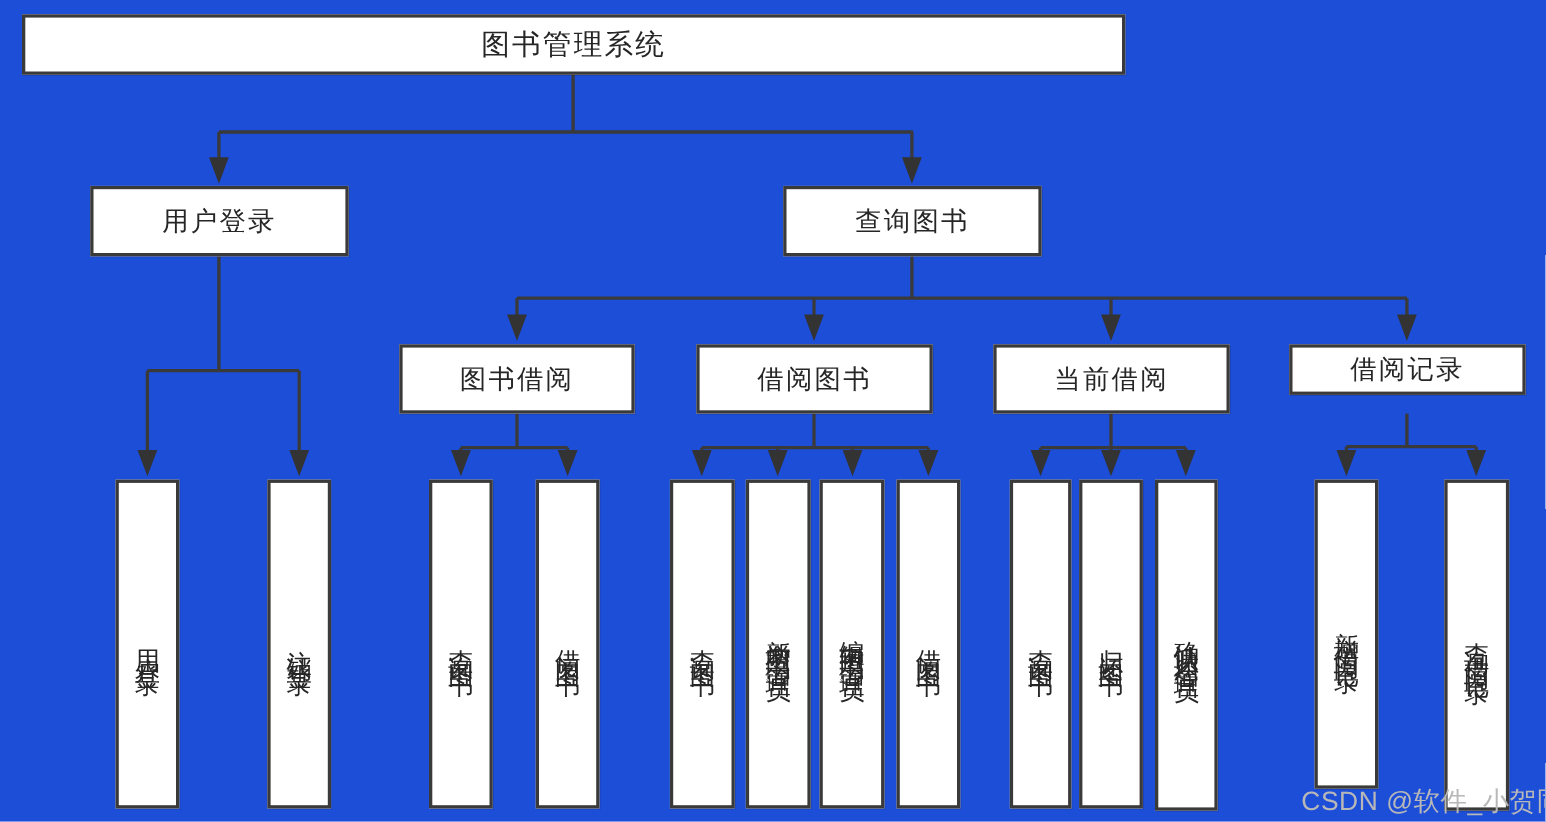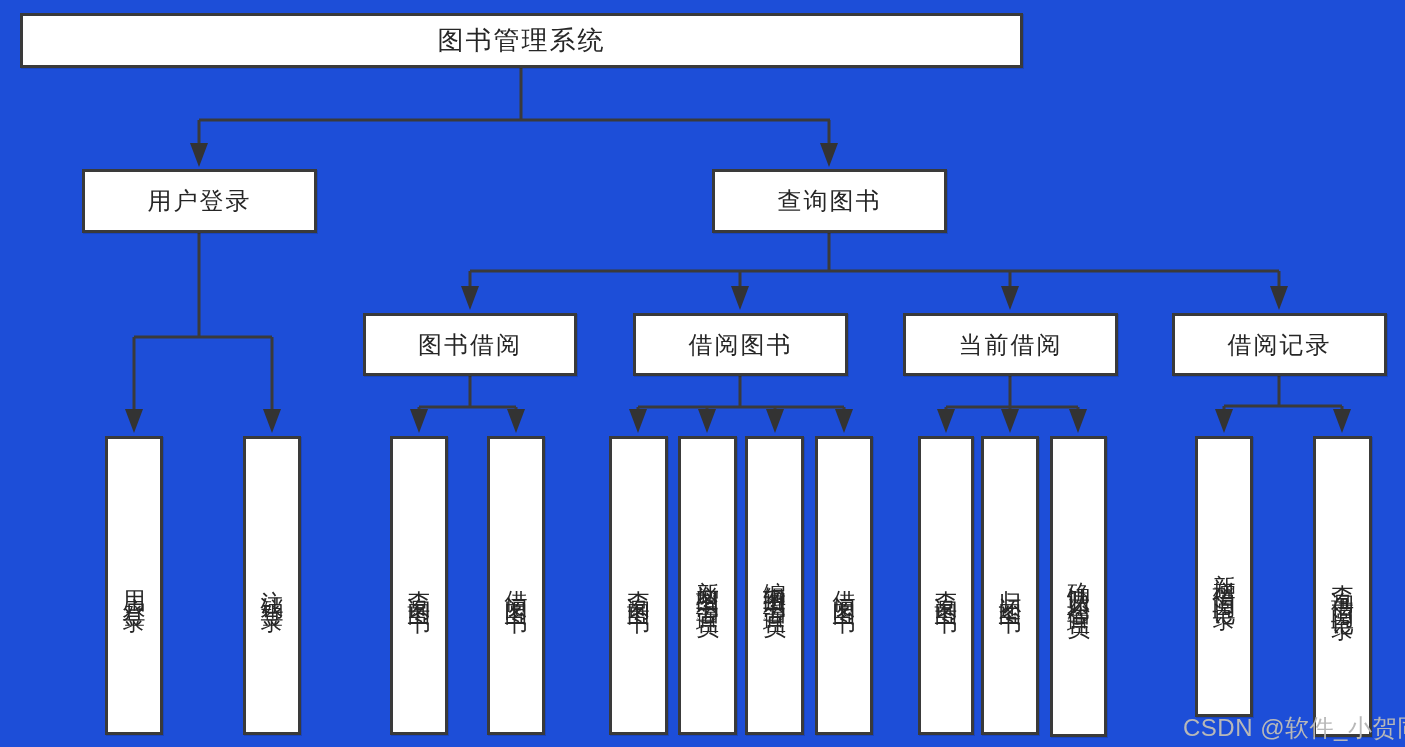--- a/index.html
+++ b/index.html
@@ -123,21 +123,21 @@
     </svg>
 
   <div class="node hnode root" style="left:20px; top:13px; width:1003px; height:55px;">图书管理系统</div>
 
   <div class="node hnode" style="left:82px; top:169px; width:235px; height:64px;">用户登录</div>
   <div class="node hnode" style="left:712px; top:169px; width:235px; height:64px;">查询图书</div>
 
   <div class="node hnode" style="left:363px; top:313px; width:214px; height:63px;">图书借阅</div>
   <div class="node hnode" style="left:633px; top:313px; width:215px; height:63px;">借阅图书</div>
   <div class="node hnode" style="left:903px; top:313px; width:215px; height:63px;">当前借阅</div>
-  <div class="node hnode" style="left:1172px; top:313px; width:215px; height:63px;">借阅记录</div>
+  <div class="node hnode" style="left:1172px; top:313px; width:215px; height:46px;">借阅记录</div>
 
   <div class="node vnode" style="left:105px; top:436px; width:58px; height:299px;">用户登录</div>
   <div class="node vnode" style="left:243px; top:436px; width:58px; height:299px;">注销登录</div>
 
   <div class="node vnode" style="left:390px; top:436px; width:58px; height:299px;">查询图书</div>
   <div class="node vnode" style="left:487px; top:436px; width:58px; height:299px;">借阅图书</div>
 
   <div class="node vnode" style="left:609px; top:436px; width:59px; height:299px;">查询图书</div>
   <div class="node vnode tight" style="left:678px; top:436px; width:59px; height:299px;">新增图书（管理员）</div>
   <div class="node vnode tight" style="left:745px; top:436px; width:59px; height:299px;">编辑图书（管理员）</div>

